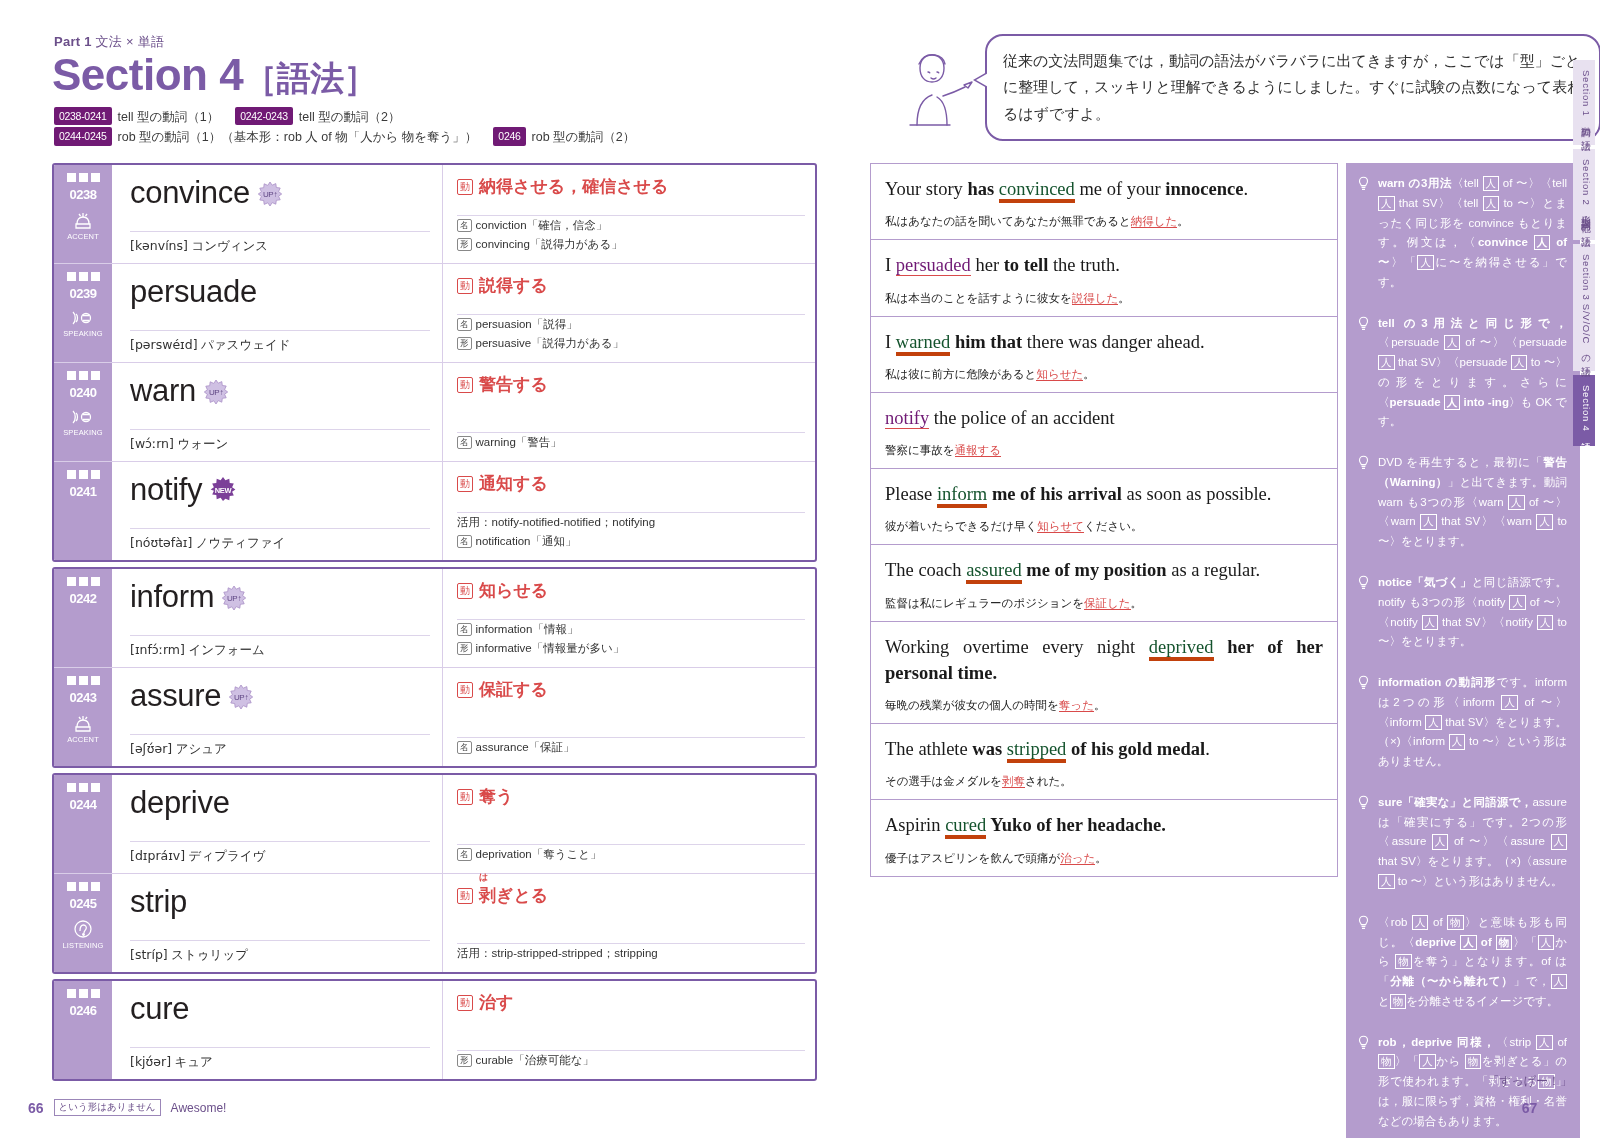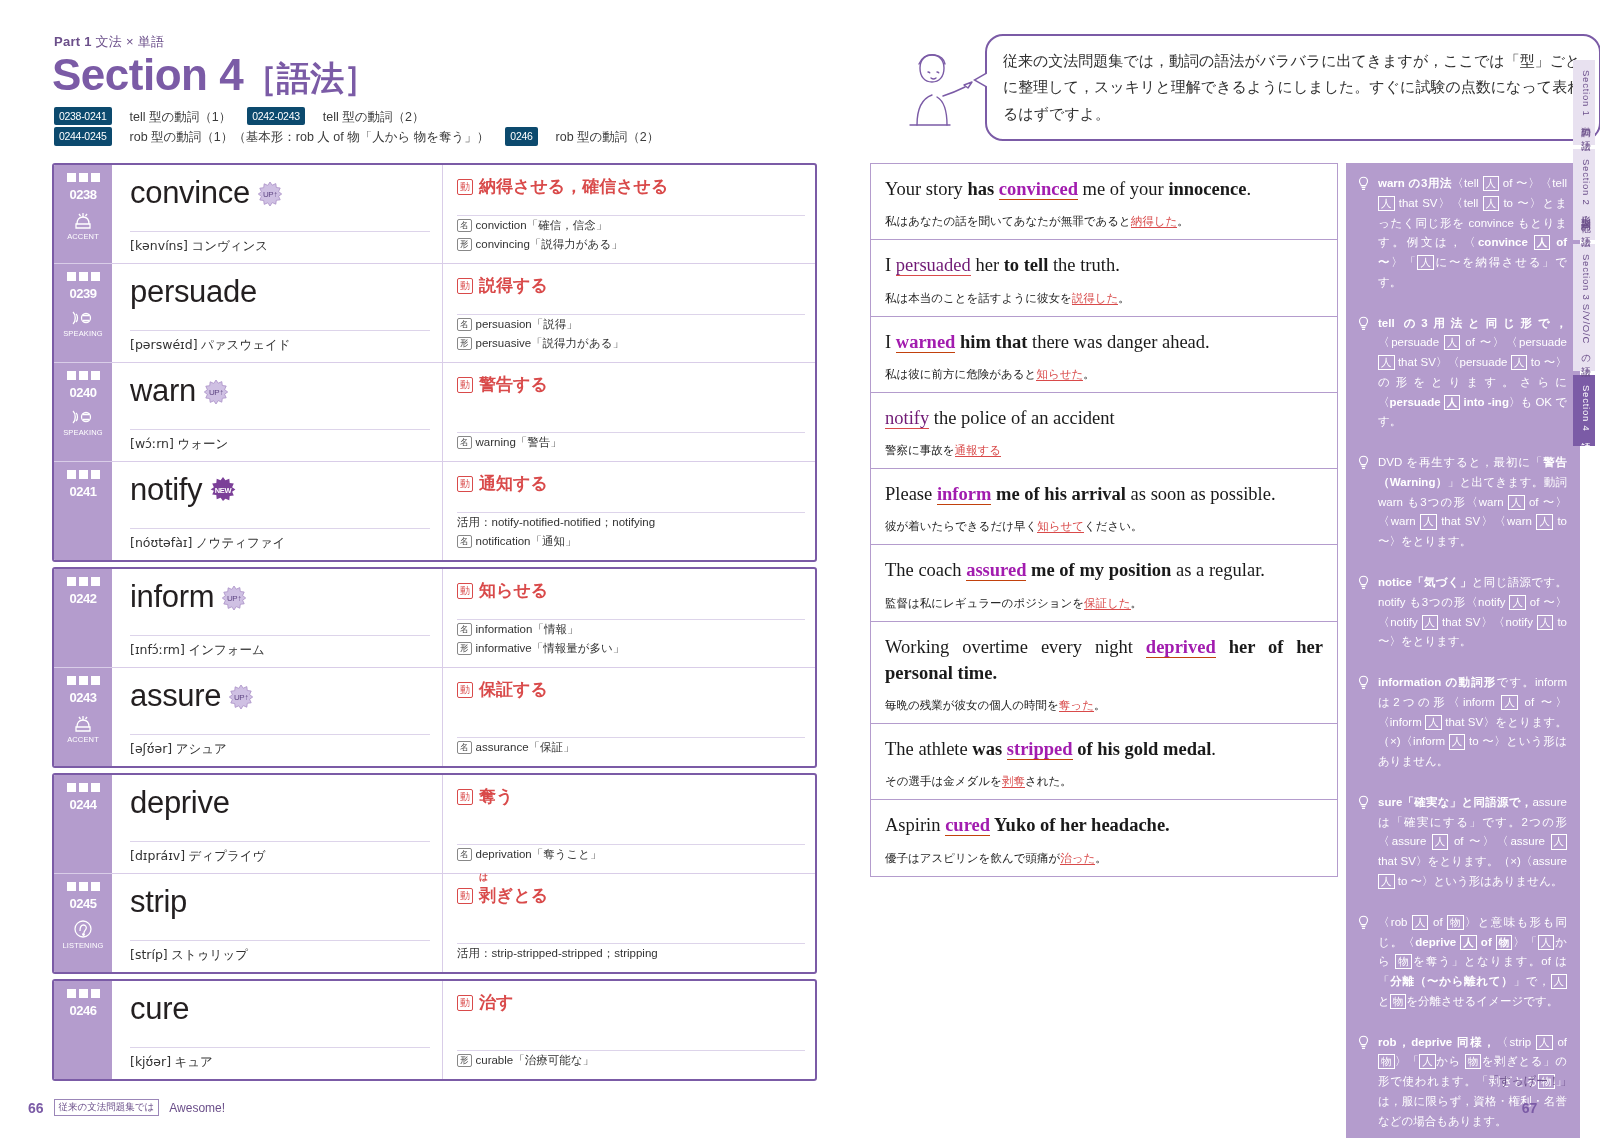--- a/index.html
+++ b/index.html
@@ -13,21 +13,21 @@
   }
   .page{position:absolute;inset:0;}
 
   
   .left{position:absolute;left:0;top:0;width:860px;height:1138px;}
   .part-label{position:absolute;left:54px;top:33px;font-size:13px;color:#6b4f8a;letter-spacing:.02em;}
   .part-label b{color:#6b4f8a;font-weight:bold;}
   .sec-title{position:absolute;left:52px;top:50px;font-size:44px;color:#7b5ba6;font-weight:bold;letter-spacing:-.5px;}
   .sec-title .jp{font-size:34px;}
   .sub-lines{position:absolute;left:54px;top:107px;font-size:12.5px;line-height:1.55;color:#3a3a3a;}
-  .numchip{display:inline-block;background:#0c4a6e;color:#fff;font-size:10.5px;padding:1px 5px;border-radius:2px;margin-right:18px;vertical-align:1px;letter-spacing:-.3px;}
+  .numchip{display:inline-block;background:#701a75;color:#fff;font-size:10.5px;padding:1px 5px;border-radius:2px;margin-right:6px;vertical-align:1px;letter-spacing:-.3px;}
   .sub-lines .gap{display:inline-block;width:16px;}
 
   
   .entries{position:absolute;left:52px;top:163px;width:765px;}
   .grp{border:2px solid #7b5ba6;border-radius:3px;margin-bottom:5px;overflow:hidden;background:#fff;}
   .row{display:flex;min-height:98px;border-bottom:1px solid #d9cde8;}
   .row:last-child{border-bottom:none;}
   .tab{width:58px;background:#b49ccd;color:#fff;flex:none;display:flex;flex-direction:column;align-items:center;padding-top:8px;}
   .dots{display:flex;gap:3px;margin-bottom:5px;}
   .dots i{width:9px;height:9px;background:#fff;display:block;}
@@ -59,21 +59,21 @@
   .teacher{position:absolute;left:20px;top:14px;}
 
   .ex-col{position:absolute;left:10px;top:163px;width:468px;}
   .note-col{position:absolute;left:486px;top:163px;width:234px;}
 
   .exbox{border:1px solid #b49ccd;border-bottom:none;padding:12px 14px 10px 14px;background:#fff;}
   .exbox:last-child{border-bottom:1px solid #b49ccd;}
   .en{font-family:"Liberation Serif", serif;font-size:18.5px;line-height:1.42;text-align:justify;color:#1a1a1a;}
   .en b{font-weight:bold;}
   .en .hl{color:#701a75;border-bottom:1px solid #d94a4a;}
-  .en .hlb{color:#a21caf;border-bottom:1px solid #c2410c;font-weight:bold;}
+  .en .hlb{color:#14532d;border-bottom:4px solid #c2410c;font-weight:normal;}
   .ja{font-size:11.5px;margin-top:12px;color:#222;}
   .ja .r{color:#d94a4a;border-bottom:1px solid #d94a4a;}
 
   .note{border:1px solid #b49ccd;border-bottom:none;background:#b49ccd;color:#fff;padding:10px 12px 10px 10px;display:flex;gap:7px;}
   .note:last-child{border-bottom:1px solid #b49ccd;}
   .bulb{flex:none;width:14px;padding-top:2px;}
   .note p{margin:0;font-size:11.5px;line-height:1.72;text-align:justify;}
   .note b{font-weight:bold;}
   .box{display:inline-block;border:1px solid #fff;padding:0 2px;line-height:1.25;font-size:10.5px;}
 
@@ -422,21 +422,21 @@
               <div class="derivs">
                 <div><span class="dtag">形</span><span>curable「治療可能な」</span></div>
               </div>
             </div>
           </div>
         </div>
       </div>
 
     <div class="foot-left">
       <span class="pg">66</span>
-      <span class="tagbox">従来の文法問題集では</span>
+      <span class="tagbox">という形はありません</span>
       <span class="aw">Awesome!</span>
     </div>
   </div>
 
   <div class="right">
 
     <div class="bubble-wrap">
       <span class="teacher">
         <svg width="92" height="78" viewBox="0 0 92 78">
           <g fill="none" stroke="#7b5ba6" stroke-width="1.4" stroke-linecap="round" stroke-linejoin="round">

